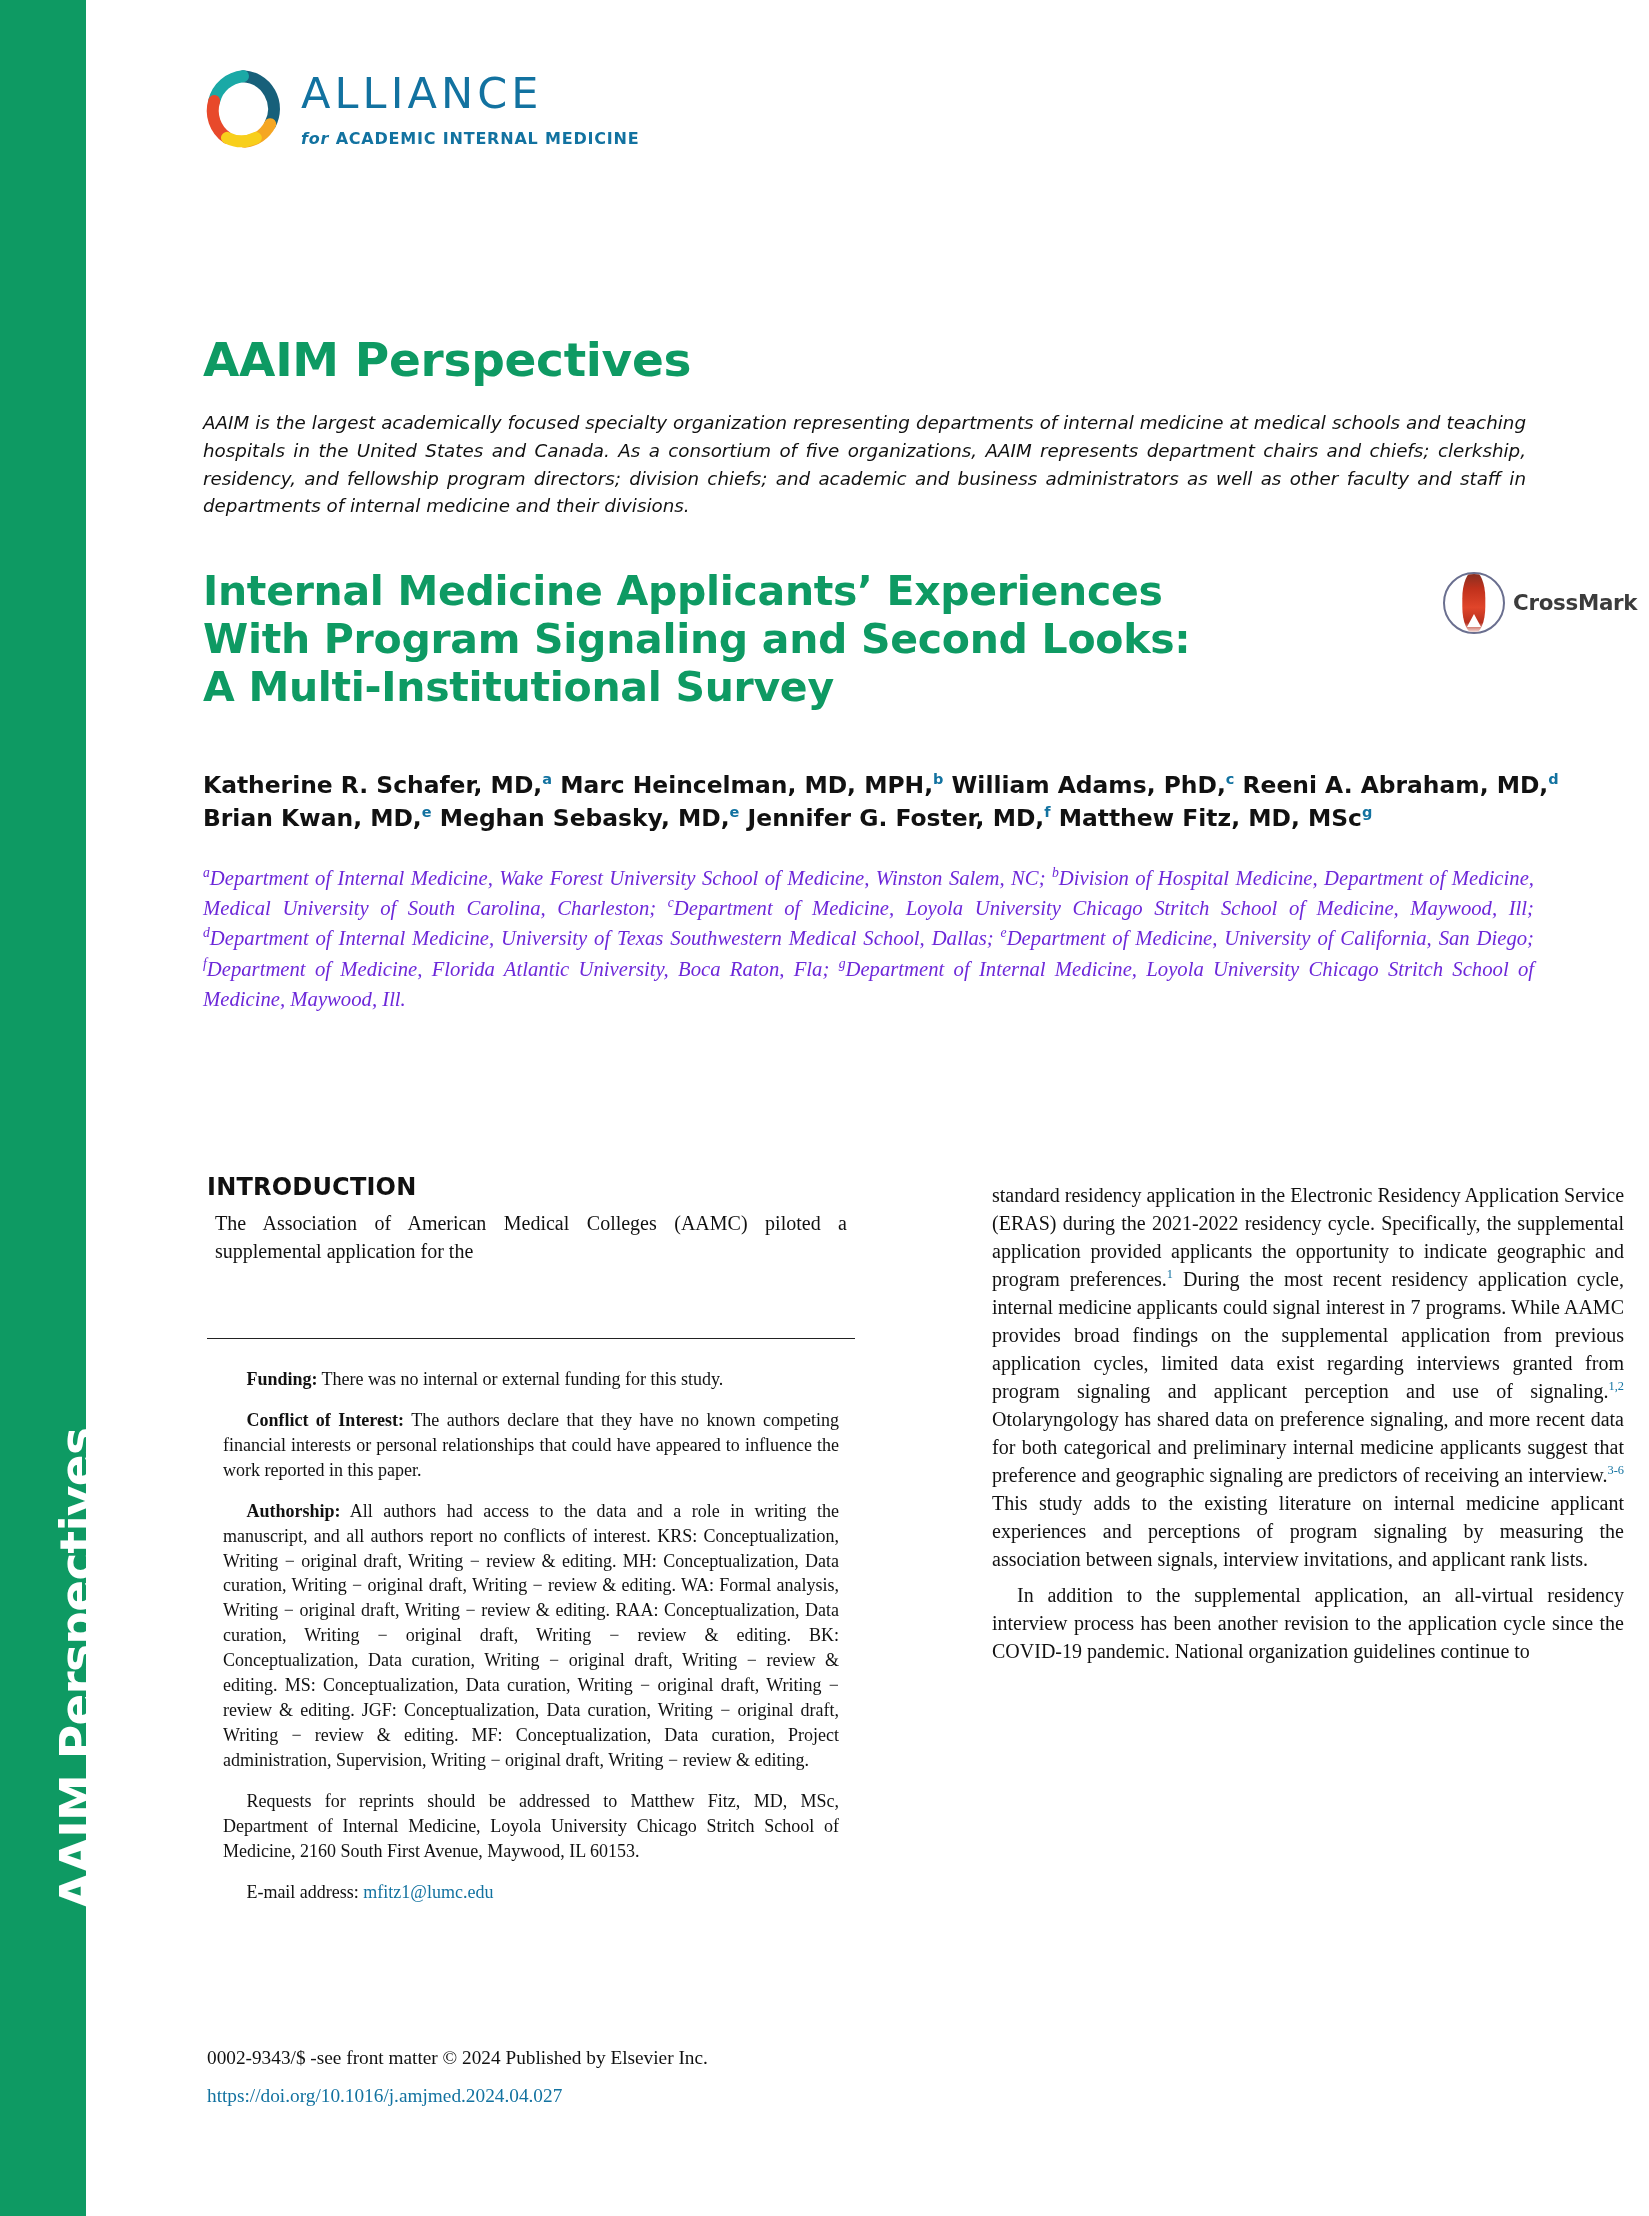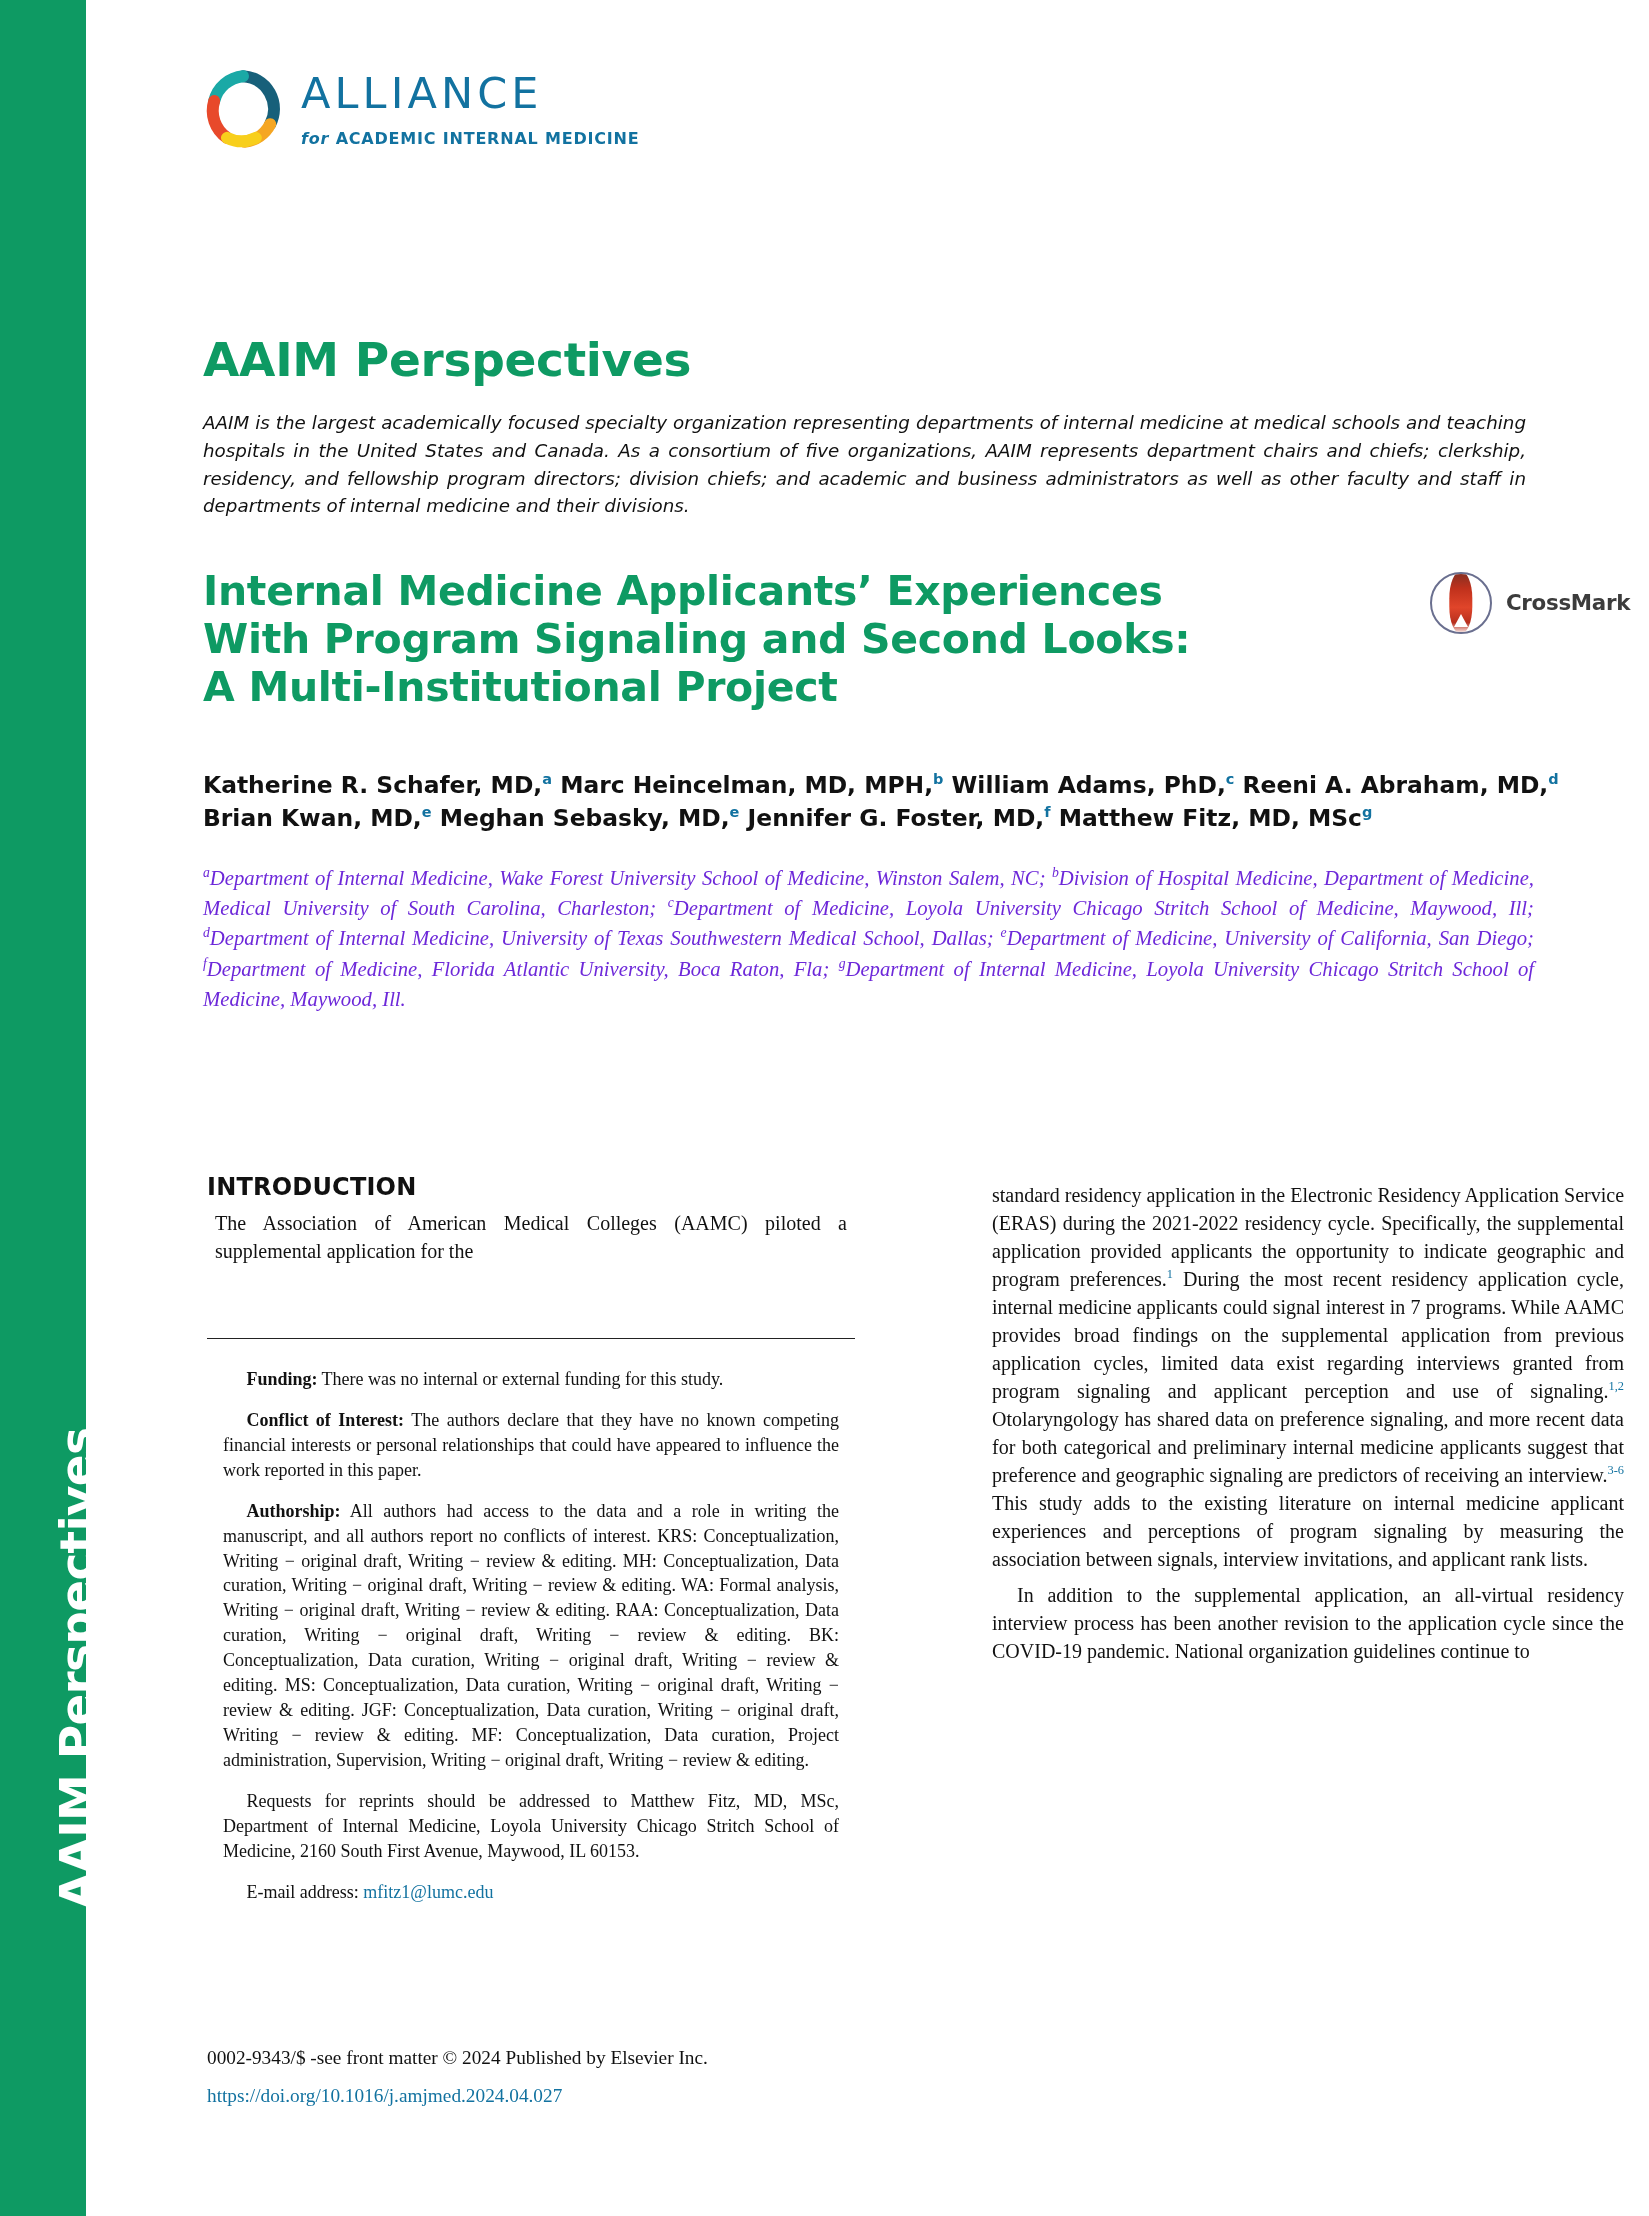--- a/index.html
+++ b/index.html
@@ -88,21 +88,21 @@
     line-height:1.17;
     color:#0e9a63;
     letter-spacing:-0.3px;
   }
   .art-title span{display:block;}
 
   
   .crossmark{
     position:absolute;left:1357px;top:565px;
     width:174px;height:59px;
-    display:flex;align-items:center;gap:14px;justify-content:center;
+    display:flex;align-items:center;gap:8px;
   }
   .cm-badge{
     width:58px;height:58px;border-radius:50%;
     background:#ffffff;
     border:2.1px solid #6a6f8f;
     position:relative;overflow:hidden;flex:0 0 auto;
   }
   .cm-inner{
     position:absolute;left:50%;top:-2.8px;transform:translateX(-50%);
     width:23.4px;height:63px;
@@ -226,21 +226,21 @@
       </div>
     </div>
   </div>
 
   <div class="sec-head">AAIM Perspectives</div>
   <div class="sec-blurb">AAIM is the largest academically focused specialty organization representing departments of internal medicine at medical schools and teaching hospitals in the United States and Canada. As a consortium of five organizations, AAIM represents department chairs and chiefs; clerkship, residency, and fellowship program directors; division chiefs; and academic and business administrators as well as other faculty and staff in departments of internal medicine and their divisions.</div>
 
   <div class="art-title">
     <span>Internal Medicine Applicants’ Experiences</span>
     <span>With Program Signaling and Second Looks:</span>
-    <span>A Multi-Institutional Project</span>
+    <span>A Multi-Institutional Survey</span>
   </div>
 
   <div class="crossmark">
     <div class="cm-badge">
       <div class="cm-inner"></div>
       <div class="cm-tip"></div>
     </div>
     <div class="cm-word">CrossMark</div>
   </div>
 

